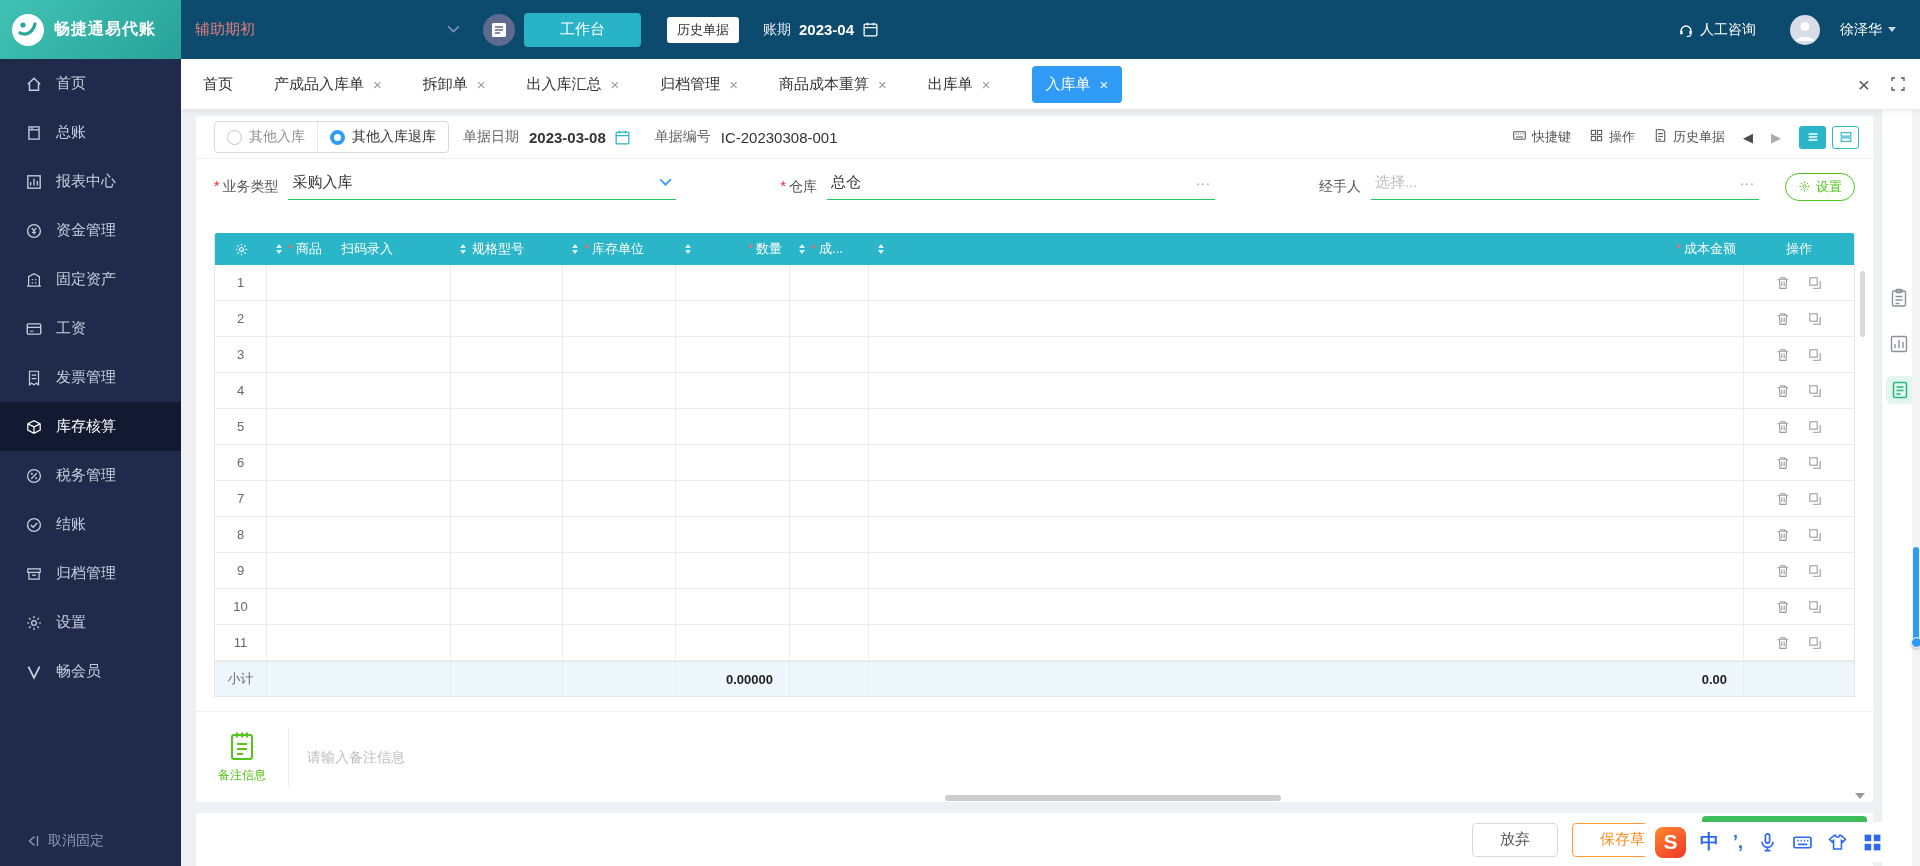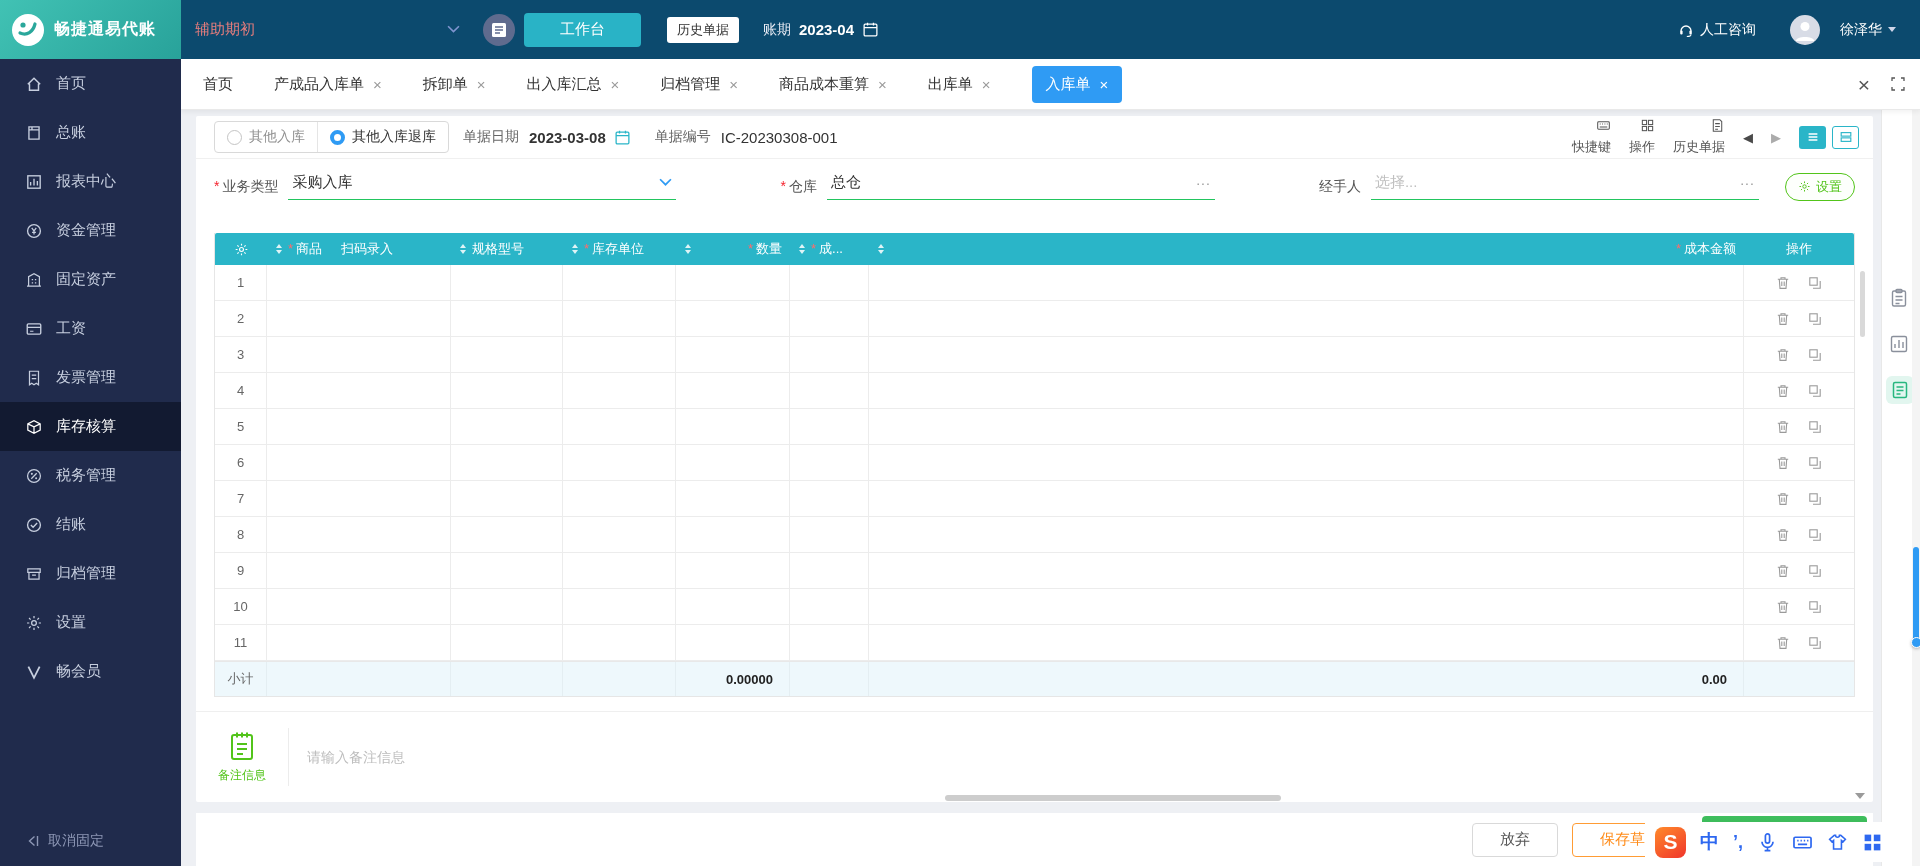--- a/index.html
+++ b/index.html
@@ -68,21 +68,21 @@
   .radio-opt + .radio-opt { border-left:1px solid #e5e5e5; }
   .radio { width:15px; height:15px; border:1px solid #c4c4c4; border-radius:50%; background:#fff; flex:0 0 auto; }
   .radio.on { border:4.5px solid #2f9bf4; }
   .radio-label { font-size:14px; color:#333; white-space:nowrap; }
   .radio-label.dim { color:#8f8f8f; }
   .h-label { margin-left:14px; font-size:14px; color:#666; white-space:nowrap; }
   .h-date { margin-left:10px; font-size:15px; font-weight:bold; color:#333; }
   .cal-teal { width:17px; height:17px; color:#2ab5c8; margin-left:8px; cursor:pointer; }
   .h-no { margin-left:10px; font-size:15px; color:#333; }
   .head-tools { margin-left:auto; display:flex; align-items:center; gap:18px; }
-  .tool { display:flex; align-items:flex-end; gap:5px; font-size:13px; color:#555; cursor:pointer; white-space:nowrap;flex-direction:column; }
+  .tool { display:flex; align-items:flex-start; gap:5px; font-size:13px; color:#555; cursor:pointer; white-space:nowrap; }
   .t-icon { width:15px; height:15px; color:#555; }
   .nav-arrow { font-size:13px; cursor:pointer; }
   .nav-arrow.left { color:#4a4a4a; }
   .nav-arrow.right { color:#ababab; }
   .vt { width:27px; height:23px; border-radius:3px; display:flex; align-items:center; justify-content:center; cursor:pointer; }
   .vt1 { background:#2ab5c8; }
   .vt2 { background:#fff; border:1px solid #2ab5c8; margin-left:-12px; }
   .vt svg { width:14px; height:14px; }
 
   .form-row { height:55px; display:flex; align-items:center; padding:0 18px; }

